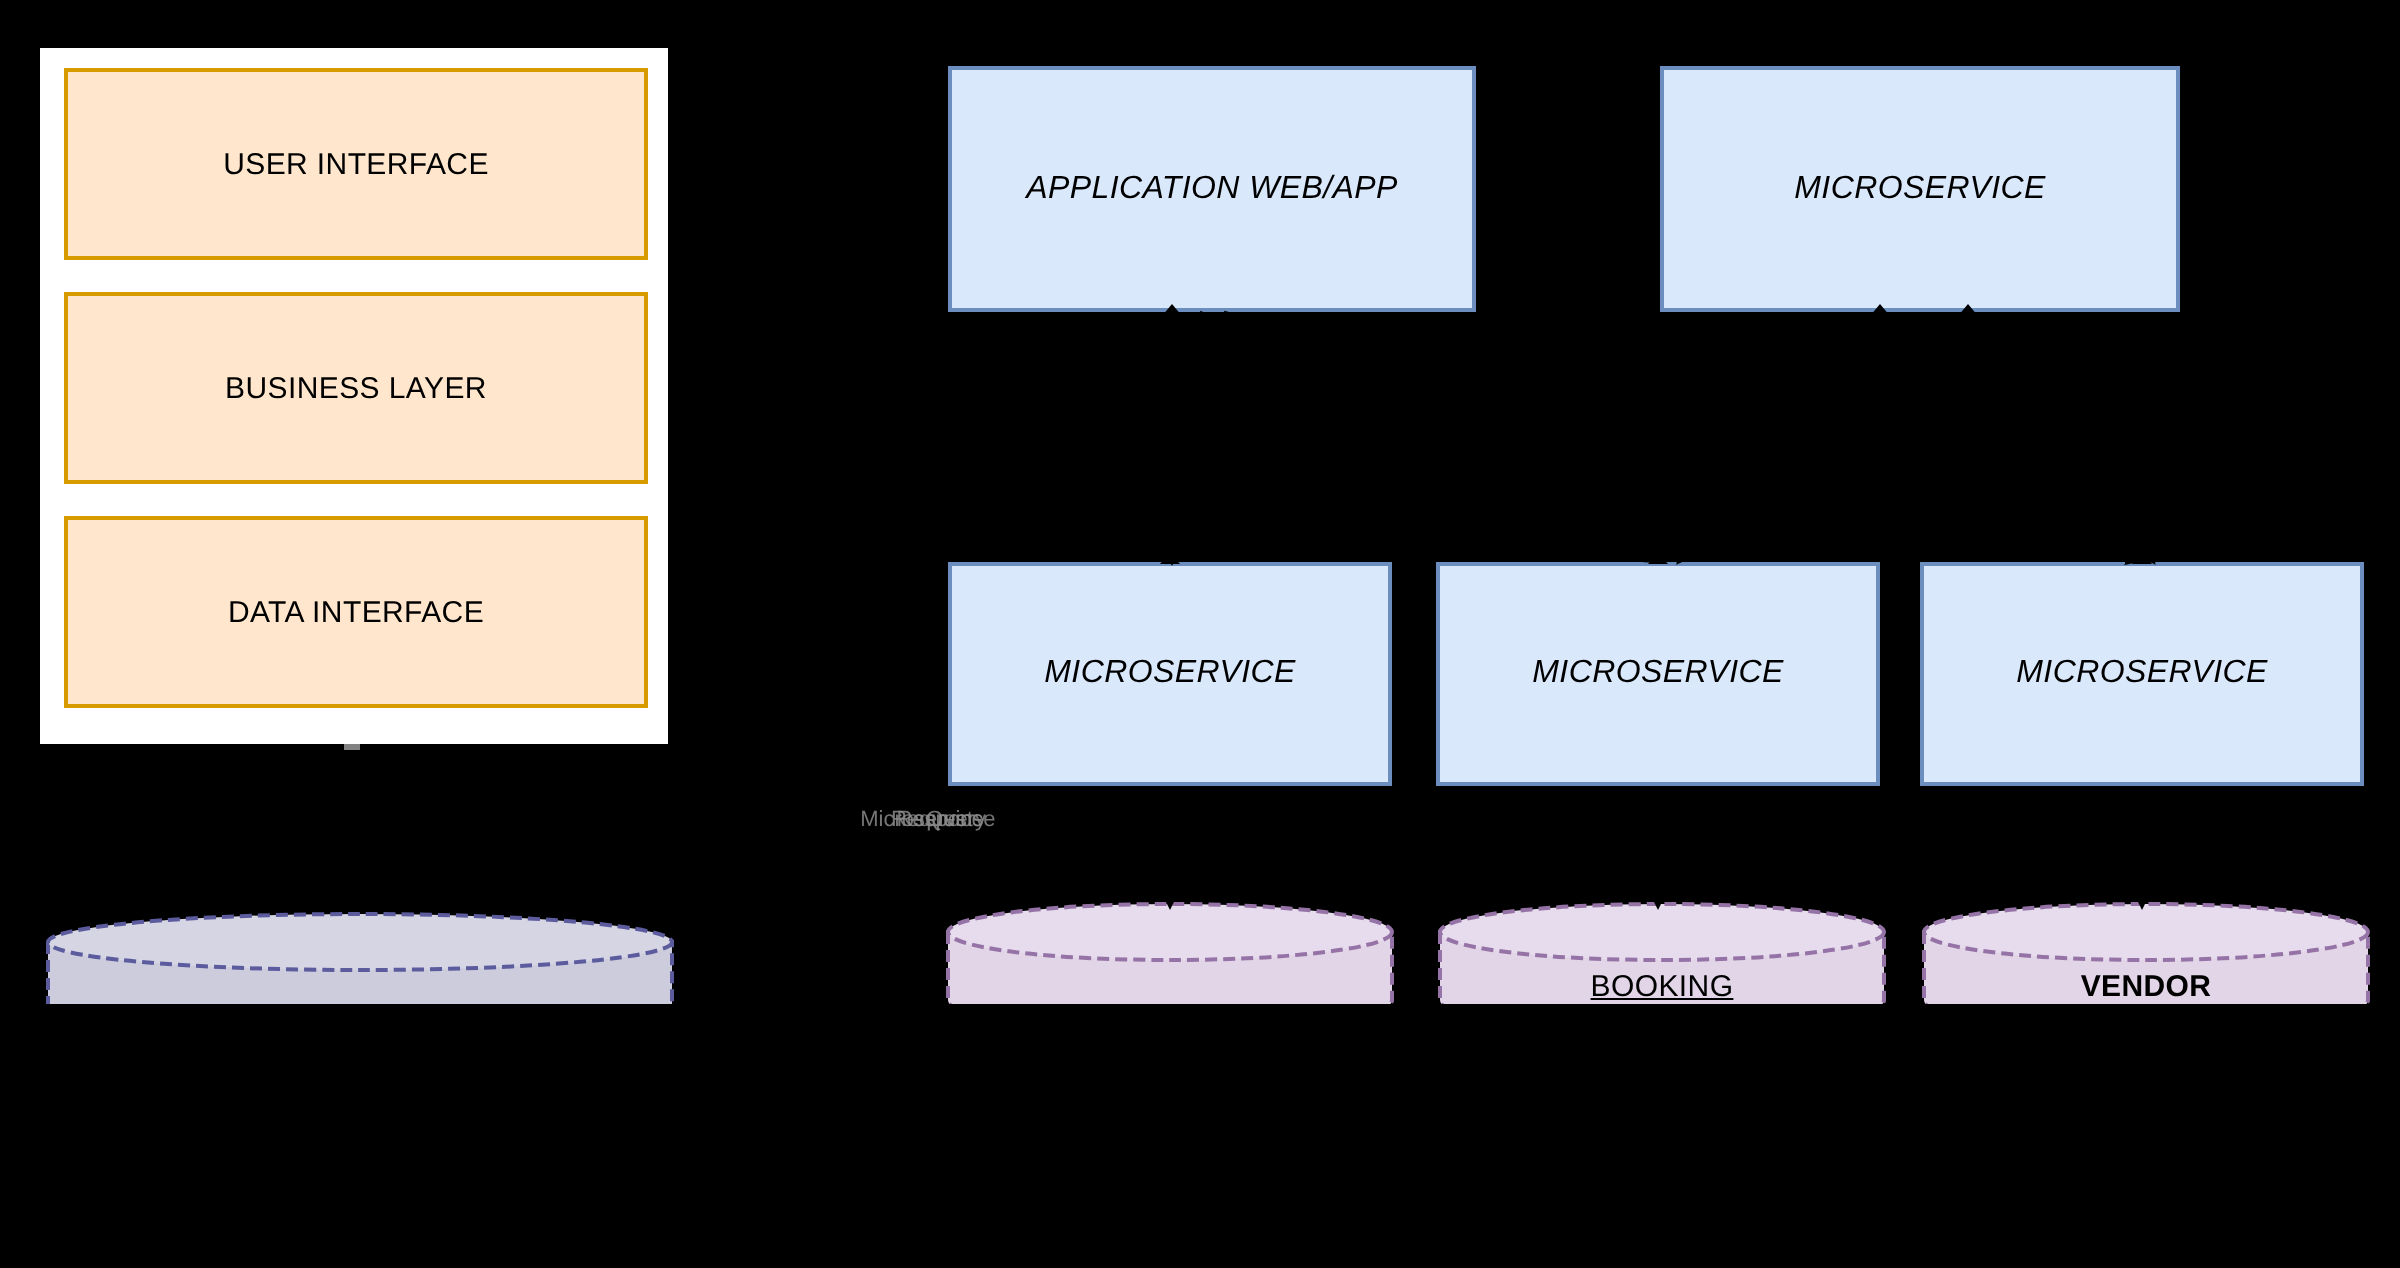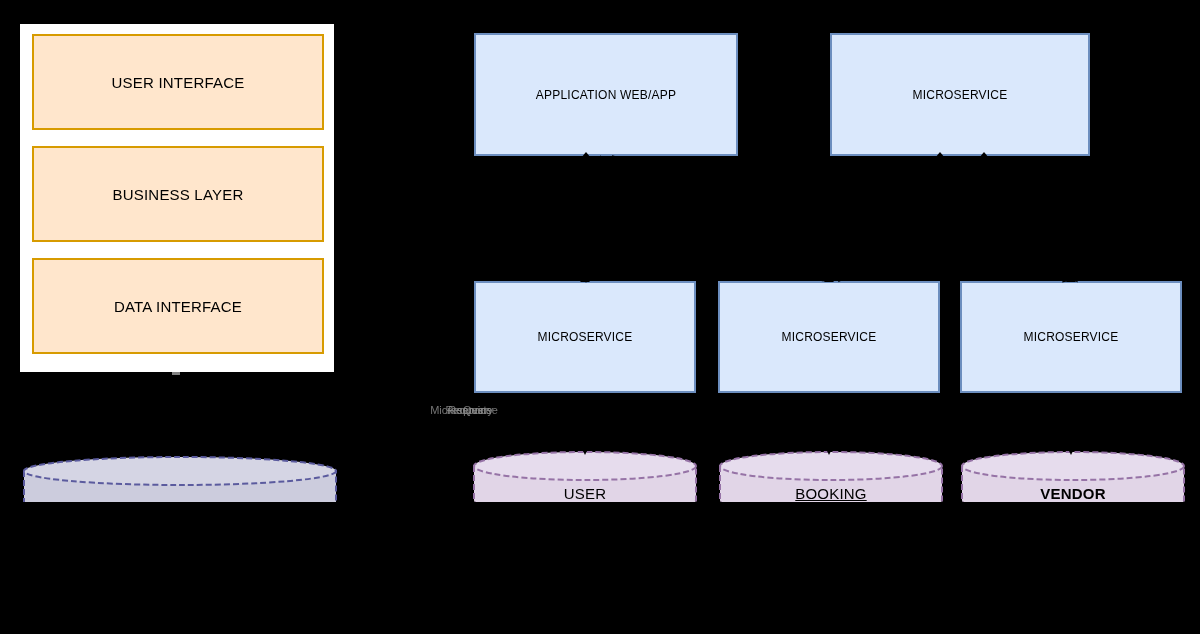--- a/index.html
+++ b/index.html
@@ -51,24 +51,25 @@
   .svc-box {
     position: absolute;
     background: #dae8fc;
     border: 2px solid #6c8ebf;
     box-sizing: border-box;
     display: flex;
     align-items: center;
     justify-content: center;
   }
   .svc-label {
-    font-size: 12px;
+    font-size: 16px;
     color: #000000;
     letter-spacing: 0.2px;
     white-space: nowrap;
+    font-style: italic;
   }
 
   
   .cyl {
     position: absolute;
   }
   .cyl svg { display: block; overflow: visible; }
   .cyl-label {
     position: absolute;
     left: 0;
@@ -169,21 +170,20 @@
 
   <div class="svc-box" style="left:960px; top:281px; width:222px; height:112px;">
     <span class="svc-label">MICROSERVICE</span>
   </div>
 
   <div class="cyl" style="left:472px; top:450px; width:226px; height:68px;">
     <svg width="226" height="68" viewBox="0 0 226 68">
       <path d="M2,16 L2,50 C2,59.4 51.6,65 113,65 C174.4,65 224,59.4 224,50 L224,16 Z" fill="#e1d5e7" stroke="#9673a6" stroke-width="2" stroke-dasharray="6 3"></path>
       <ellipse cx="113" cy="16" rx="111" ry="14" fill="#e6dced" stroke="#9673a6" stroke-width="2" stroke-dasharray="6 3"></ellipse>
     </svg>
-    <div class="cyl-label" style="top:35px;">USER</div>
   </div>
 
   <div class="cyl" style="left:718px; top:450px; width:226px; height:68px;">
     <svg width="226" height="68" viewBox="0 0 226 68">
       <path d="M2,16 L2,50 C2,59.4 51.6,65 113,65 C174.4,65 224,59.4 224,50 L224,16 Z" fill="#e1d5e7" stroke="#9673a6" stroke-width="2" stroke-dasharray="6 3"></path>
       <ellipse cx="113" cy="16" rx="111" ry="14" fill="#e6dced" stroke="#9673a6" stroke-width="2" stroke-dasharray="6 3"></ellipse>
     </svg>
     <div class="cyl-label" style="top:35px;text-decoration:underline;">BOOKING</div>
   </div>
 

